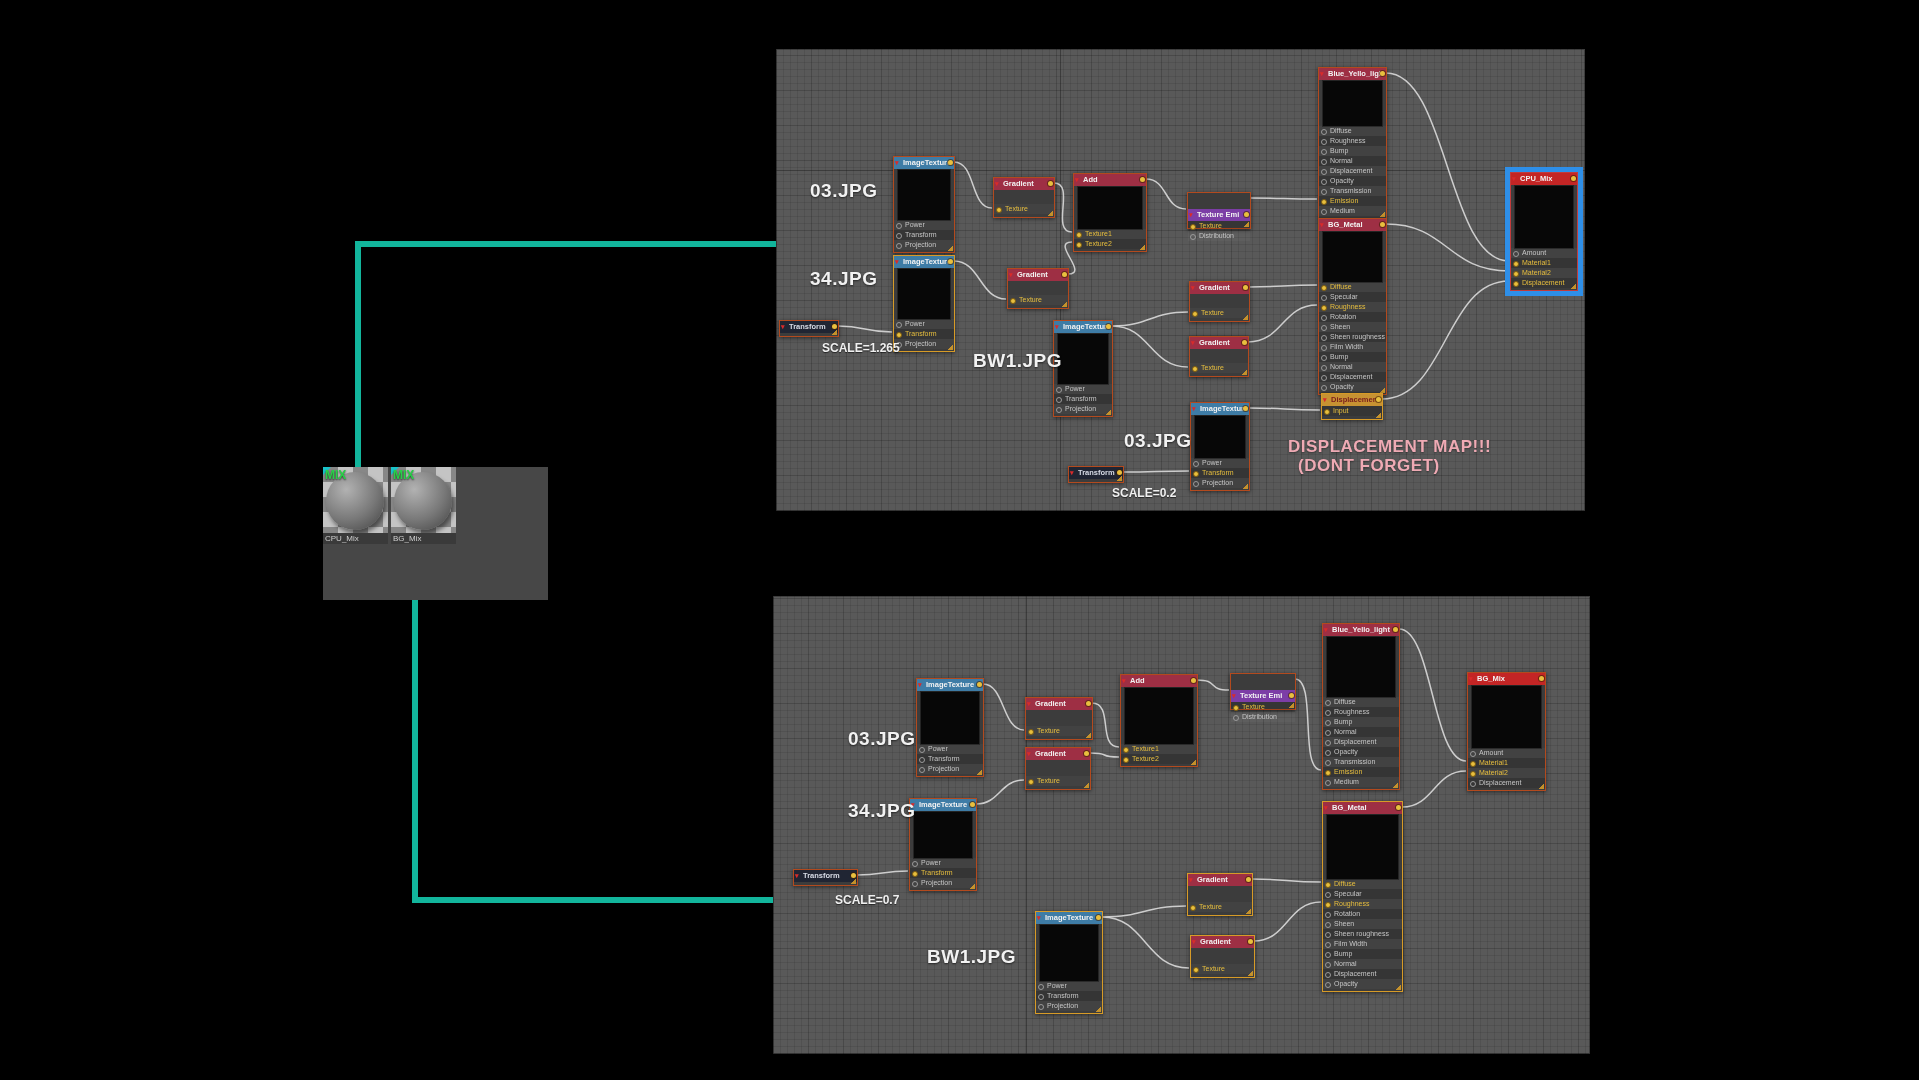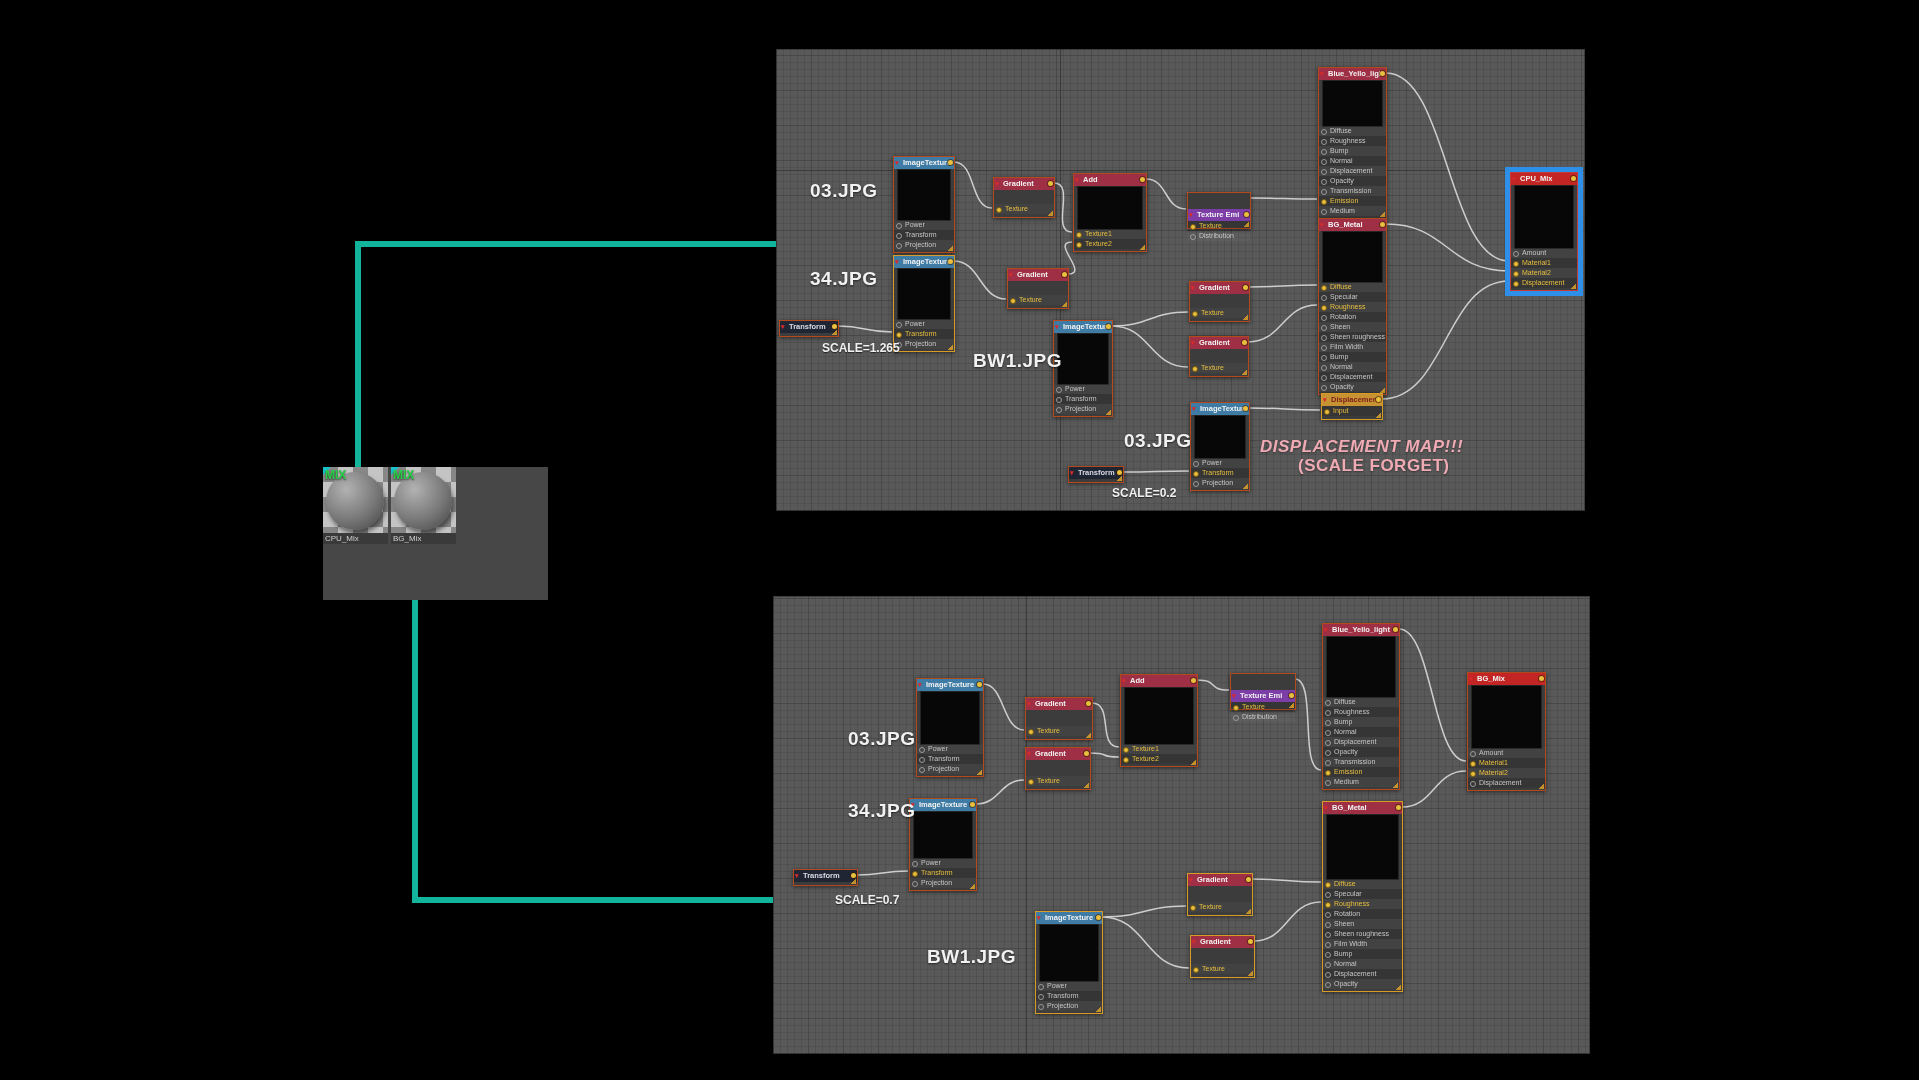--- a/index.html
+++ b/index.html
@@ -201,22 +201,22 @@
         <div class="row lit"><span class="pin"></span>Material2</div>
         <div class="row lit"><span class="pin"></span>Displacement</div>
       </div>
     </div>
     <div class="biglabel" style="left: 810px; top: 180px;">03.JPG</div>
     <div class="biglabel" style="left: 810px; top: 268px;">34.JPG</div>
     <div class="biglabel" style="left: 973px; top: 350px;">BW1.JPG</div>
     <div class="biglabel" style="left: 1124px; top: 430px;">03.JPG</div>
     <div class="smalllabel" style="left: 778px; top: 341px;">SCALE=1.265</div>
     <div class="smalllabel" style="left: 1068px; top: 486px;">SCALE=0.2</div>
-    <div class="pinknote" style="left: 1260px; top: 437px; font-style: italic;">DISPLACEMENT MAP!!!</div>
-    <div class="pinknote" style="left: 1298px; top: 456px;">(SCALE  FORGET)</div>
+    <div class="pinknote" style="left: 1288px; top: 437px;">DISPLACEMENT MAP!!!</div>
+    <div class="pinknote" style="left: 1298px; top: 456px;">(DONT  FORGET)</div>
     <div class="panel" style="left: 773px; top: 596px; width: 817px; height: 458px;">
       <div class="majline" style="left: 253px; top: 0px; width: 1px; height: 458px;"></div>
       <svg width="817" height="458">
         <path d="M 210 88 C 232 88, 229 134, 251 134" fill="none" stroke="#d4d4d4" stroke-width="1.5" opacity="0.95"></path>
         <path d="M 319 107 C 341 107, 324 151, 346 151" fill="none" stroke="#d4d4d4" stroke-width="1.5" opacity="0.95"></path>
         <path d="M 203 208 C 227 208, 227 184, 251 184" fill="none" stroke="#d4d4d4" stroke-width="1.5" opacity="0.95"></path>
         <path d="M 317 157 C 339 157, 324 161, 346 161" fill="none" stroke="#d4d4d4" stroke-width="1.5" opacity="0.95"></path>
         <path d="M 424 84 C 446 84, 434 94, 456 94" fill="none" stroke="#d4d4d4" stroke-width="1.5" opacity="0.95"></path>
         <path d="M 522 83 C 544 83, 526 174, 548 174" fill="none" stroke="#d4d4d4" stroke-width="1.5" opacity="0.95"></path>
         <path d="M 626 33 C 659.5 33, 659.5 165, 693 165" fill="none" stroke="#d4d4d4" stroke-width="1.5" opacity="0.95"></path>

